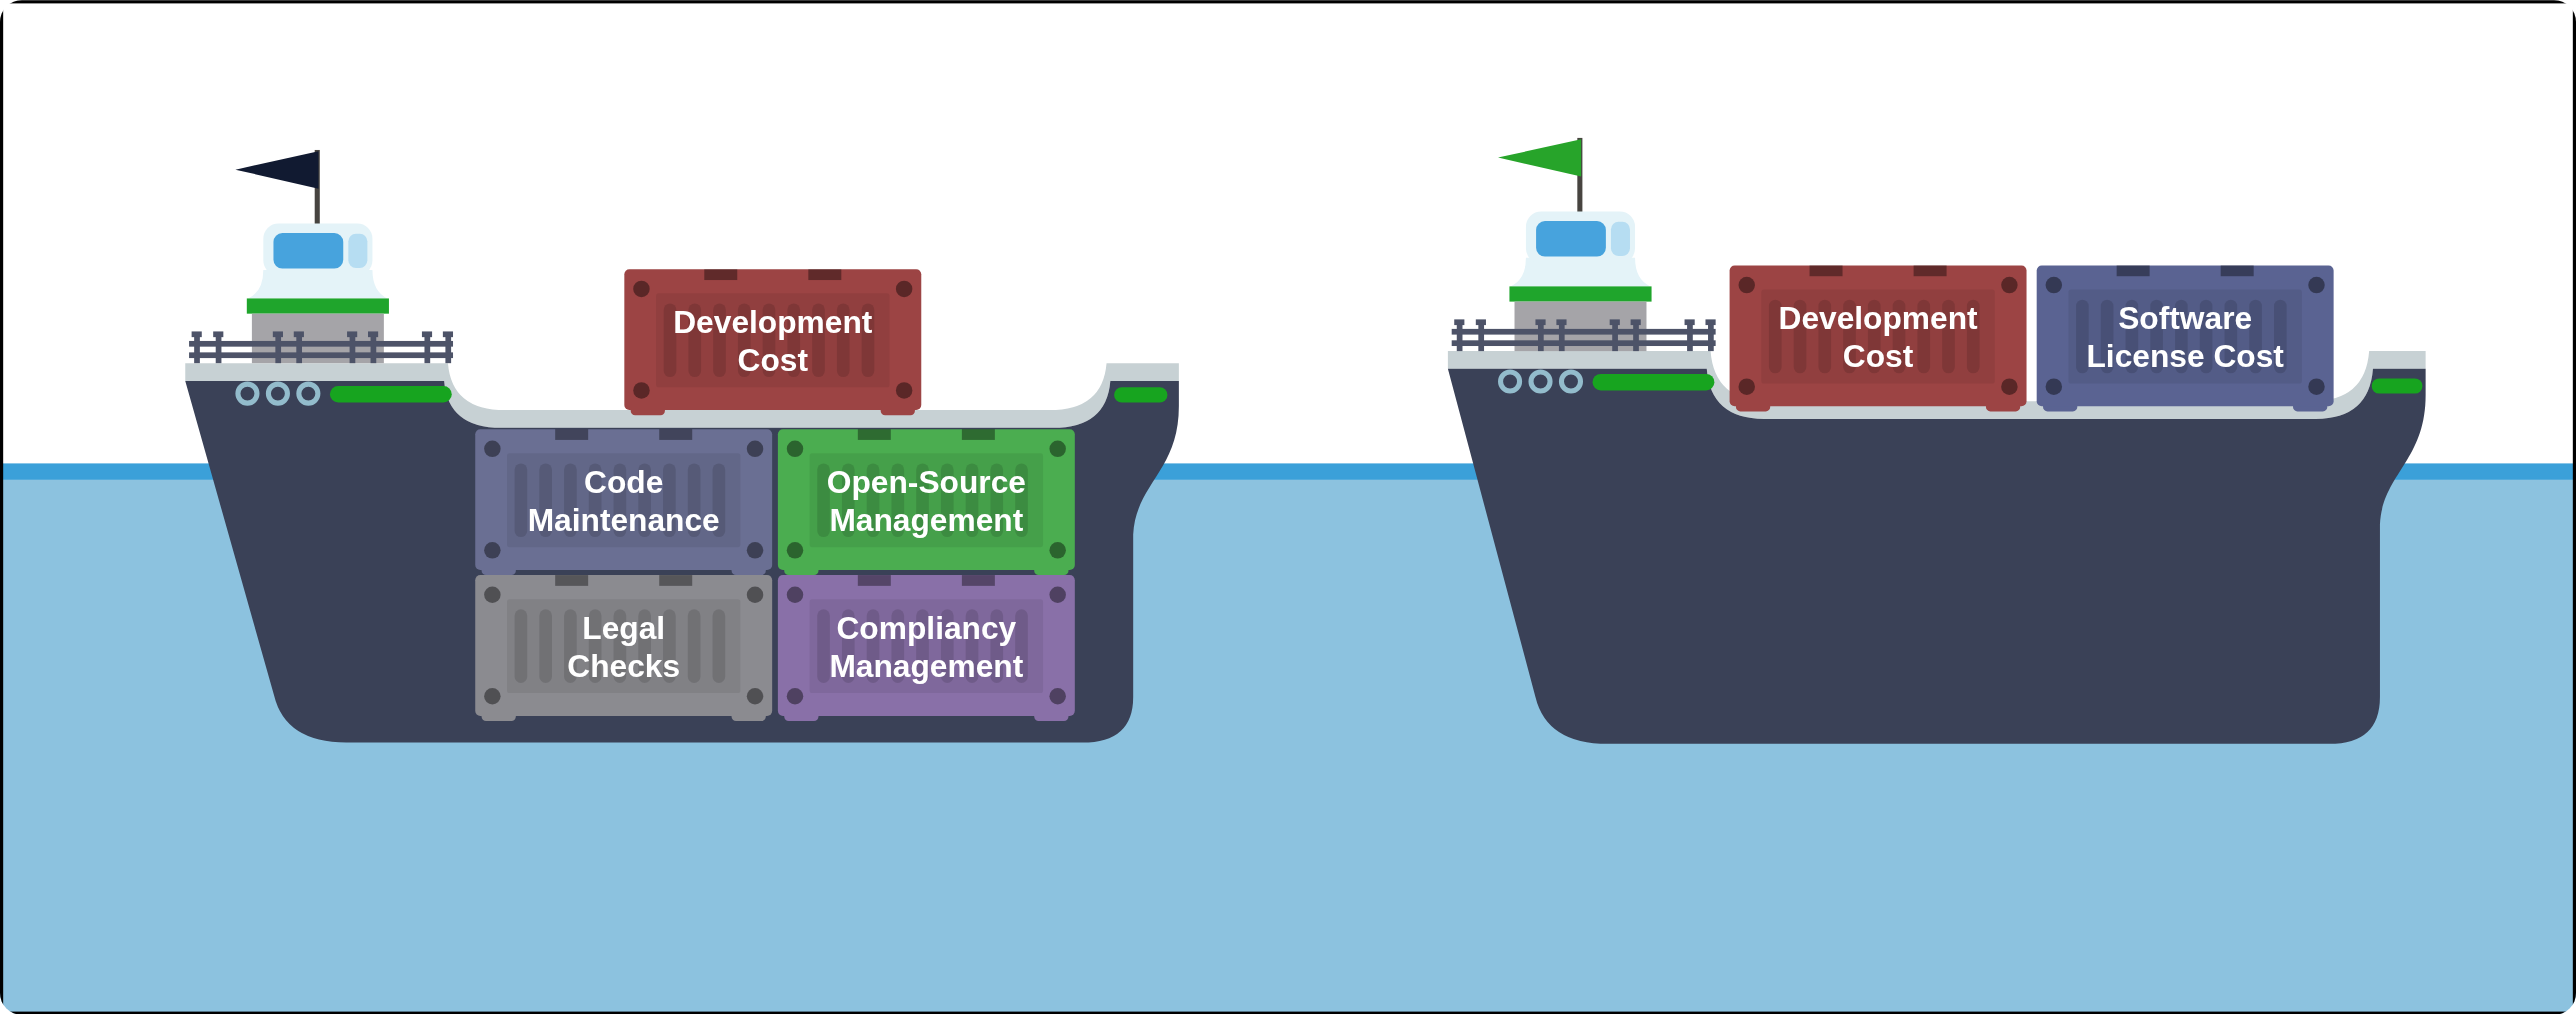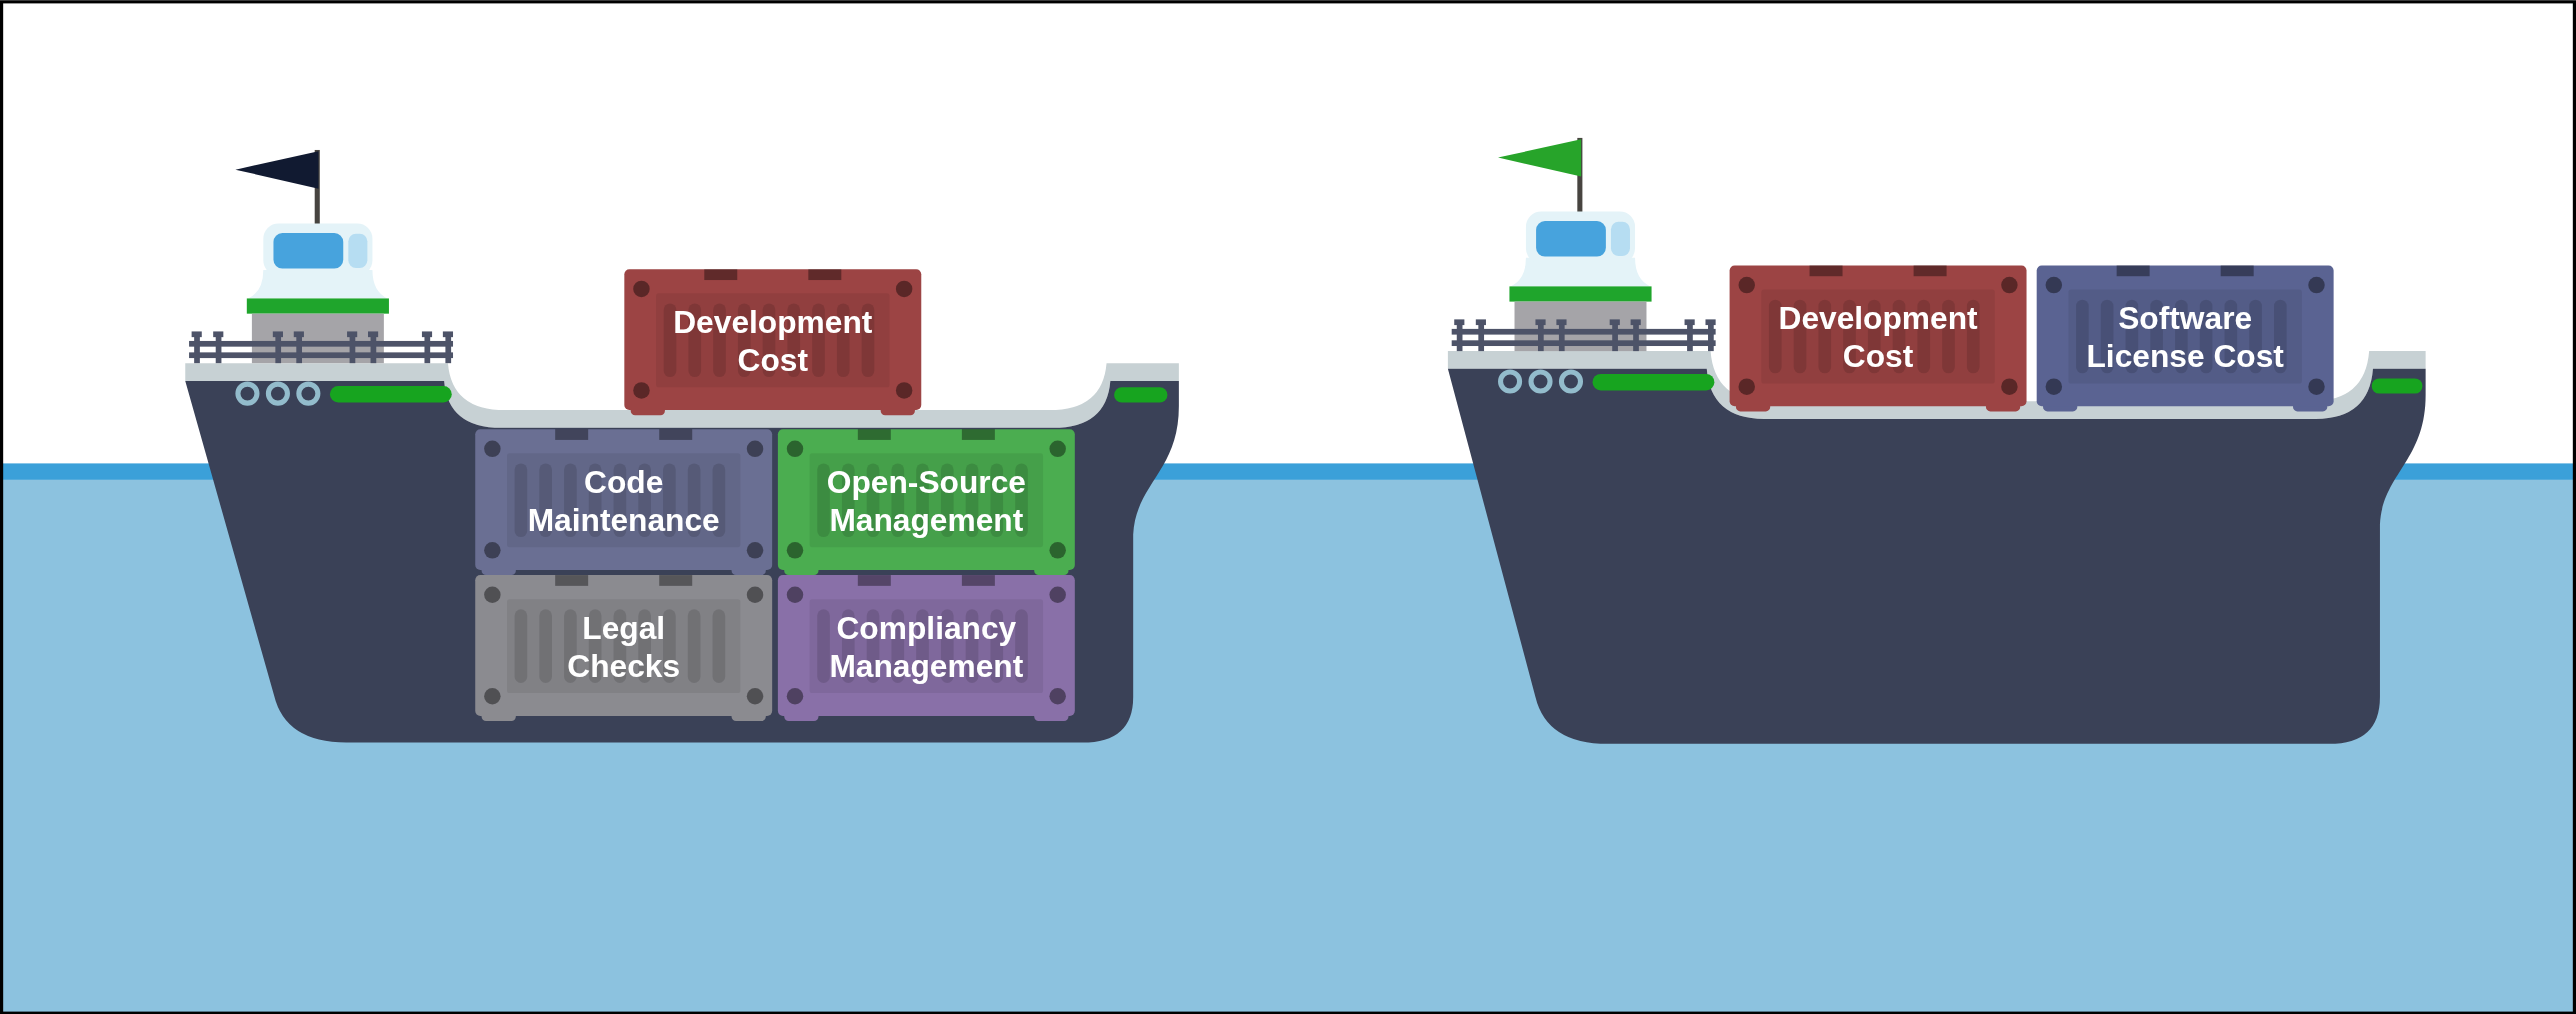--- a/index.html
+++ b/index.html
@@ -7,20 +7,21 @@
     padding: 0;
     background: #ffffff;
     font-family: "Liberation Sans", sans-serif;
   }
   .canvas {
     position: relative;
     width: 2576px;
     height: 1015px;
     overflow: hidden;
     background: #ffffff;
+    border-radius: 22px;
   }
   svg { display: block; }
   .container-label {
     font-family: "Liberation Sans", "DejaVu Sans", sans-serif;
     font-weight: 700;
     font-size: 50px;
     fill: #ffffff;
     text-anchor: middle;
   }
 </style>

